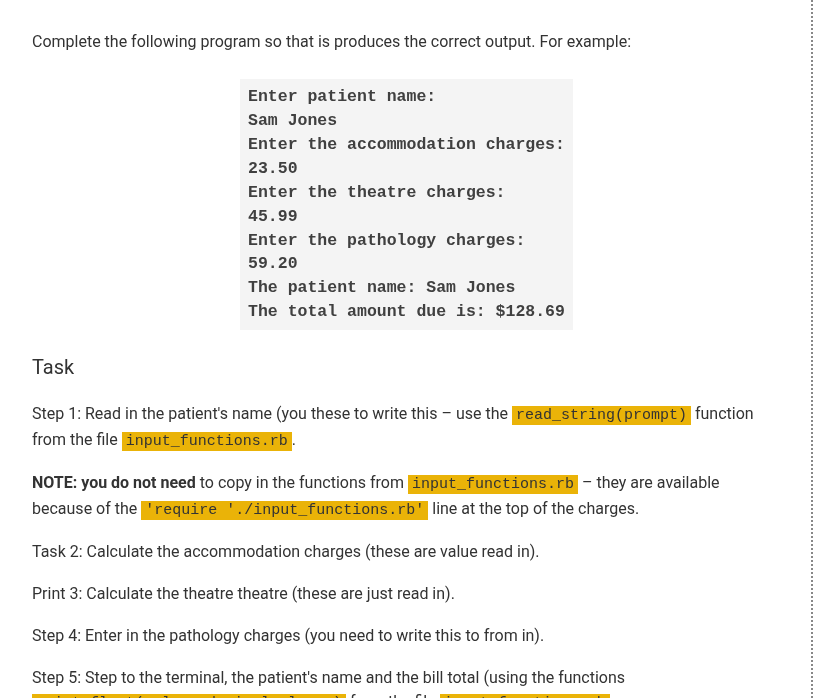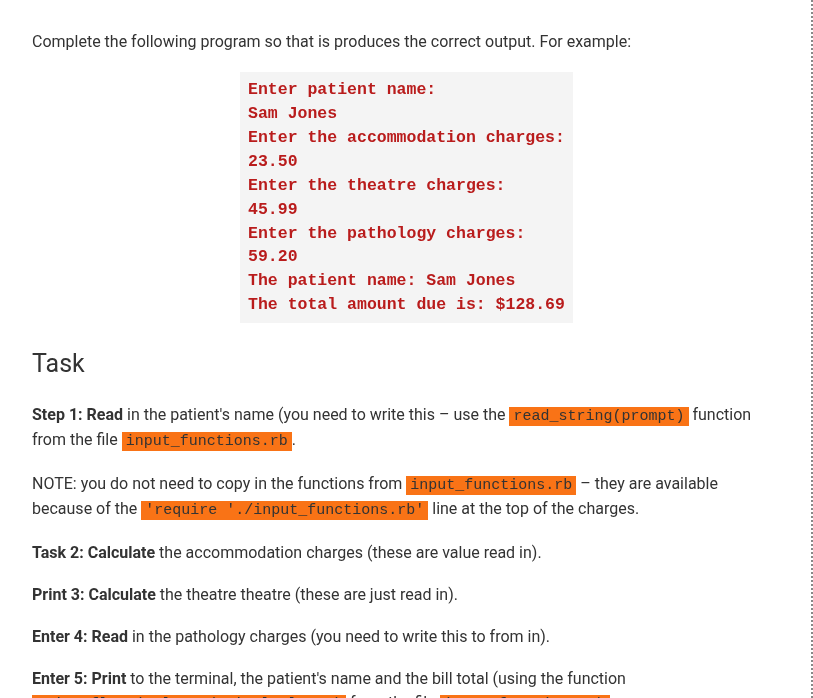--- a/index.html
+++ b/index.html
@@ -10,56 +10,56 @@
     body {
       font-family: -apple-system, BlinkMacSystemFont, "Segoe UI", Roboto, Helvetica, Arial, sans-serif;
       font-size: 16px;
       color: #333;
       padding: 30px 32px;
       width: 813px;
       line-height: 1.5;
       background: #fff;
     }
     .intro {
-      margin-bottom: 18px;
+      margin-bottom: 25px;
     }
     .code-block {
       background: #f4f4f4;
       font-family: "Courier New", Courier, monospace;
       font-weight: bold;
       padding: 6px 8px;
       white-space: pre;
       width: fit-content;
       margin: 0 auto 22px auto;
       font-size: 16.5px;
       line-height: 1.45;
-      color: #b91c1c;
+      color: #404040;
     }
     h2.task-heading {
-      font-size: 25px;
+      font-size: 20px;
       font-weight: 400;
       color: #333;
       margin-bottom: 20px;
       margin-top: 6px;
     }
     .step {
       margin-bottom: 18px;
     }
     .step strong {
-      font-weight: 700;
+      font-weight: 400;
     }
     code.inline {
       font-family: "Courier New", Courier, monospace;
       font-size: 15px;
-      background: #f97316;
+      background: #eab308;
       padding: 1px 4px;
       color: #333;
     }
     .note strong {
-      font-weight: 400;
+      font-weight: 700;
     }
     .right-dots {
       position: fixed;
       right: 0;
       top: 0;
       bottom: 0;
       width: 2px;
       border-right: 2px dotted #888;
     }
   </style>
@@ -75,36 +75,36 @@
 Enter the theatre charges:
 45.99
 Enter the pathology charges:
 59.20
 The patient name: Sam Jones
 The total amount due is: $128.69</div>
 
 <h2 class="task-heading">Task</h2>
 
 <p class="step">
-  <strong>Step 1: Read</strong><span> in the patient's name (you need to write this – use the </span><code class="inline">read_string(prompt)</code><span> function from the file </span><code class="inline">input_functions.rb</code><span>.</span>
+  <strong>Step 1: Read</strong><span> in the patient's name (you these to write this – use the </span><code class="inline">read_string(prompt)</code><span> function from the file </span><code class="inline">input_functions.rb</code><span>.</span>
 </p>
 
 <p class="step note">
   <strong>NOTE: you do not need</strong><span> to copy in the functions from </span><code class="inline">input_functions.rb</code><span> – they are available because of the </span><code class="inline">'require './input_functions.rb'</code><span> line at the top of the charges.</span>
 </p>
 
 <p class="step">
   <strong>Task 2: Calculate</strong><span> the accommodation charges (these are value read in).</span>
 </p>
 
 <p class="step">
   <strong>Print 3: Calculate</strong><span> the theatre theatre (these are just read in).</span>
 </p>
 
 <p class="step">
-  <strong>Enter 4: Read</strong><span> in the pathology charges (you need to write this to from in).</span>
+  <strong>Step 4: Enter</strong><span> in the pathology charges (you need to write this to from in).</span>
 </p>
 
 <p class="step">
-  <strong>Enter 5: Print</strong><span> to the terminal, the patient's name and the bill total (using the function </span><code class="inline">print_float(value, decimal_places)</code><span> from the file </span><code class="inline">input_functions.rb</code><span>.</span>
+  <strong>Step 5: Step</strong><span> to the terminal, the patient's name and the bill total (using the functions </span><code class="inline">print_float(value, decimal_places)</code><span> from the file </span><code class="inline">input_functions.rb</code><span>.</span>
 </p>
 
 <div class="right-dots"></div>
 
 </body></html>

